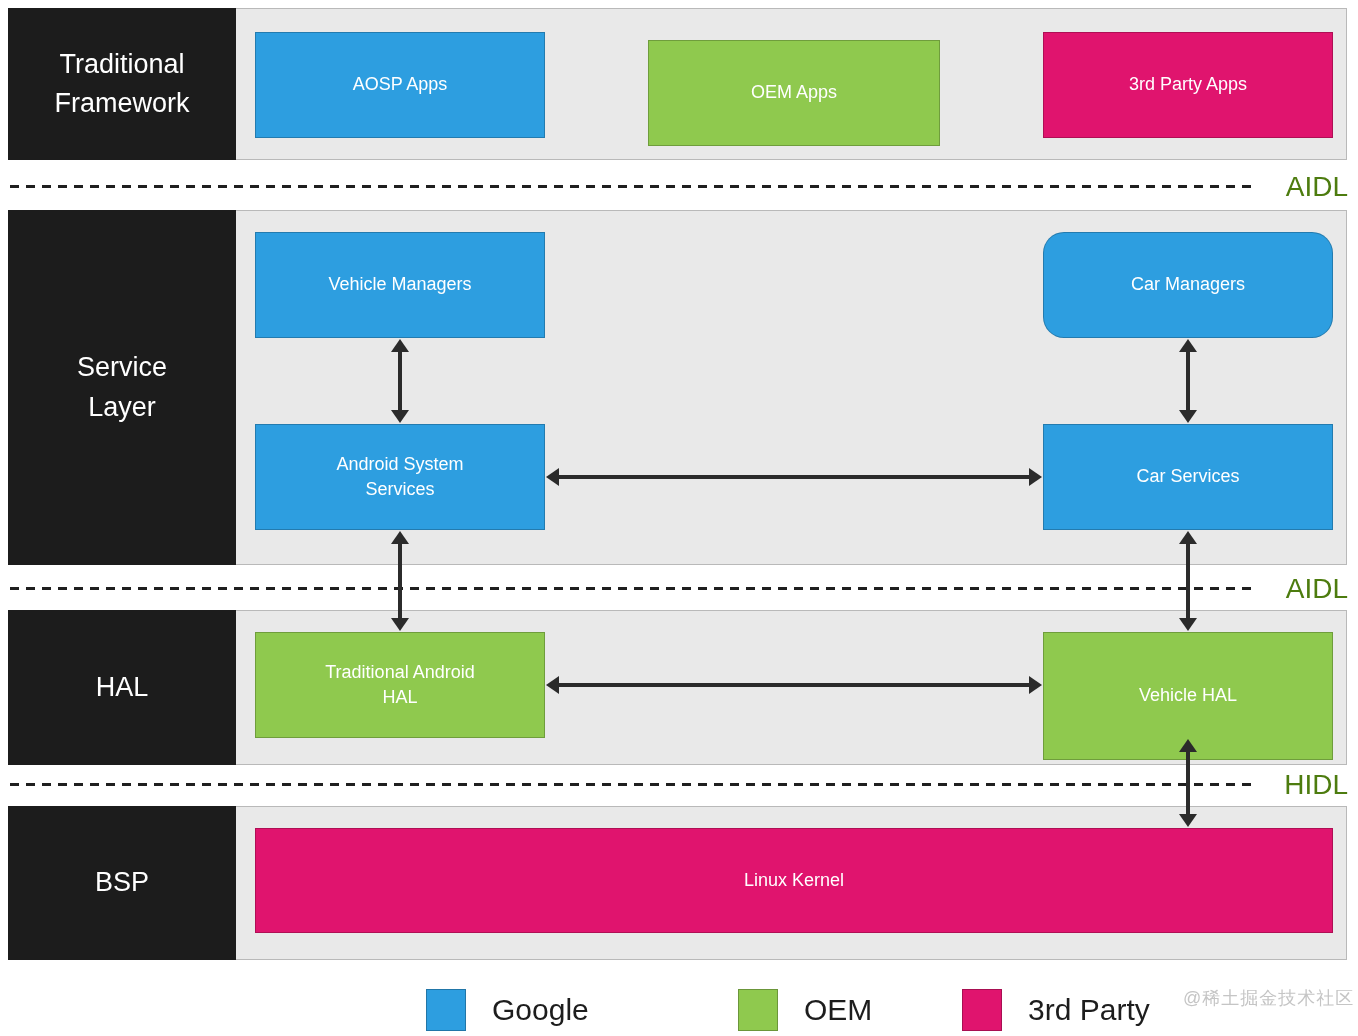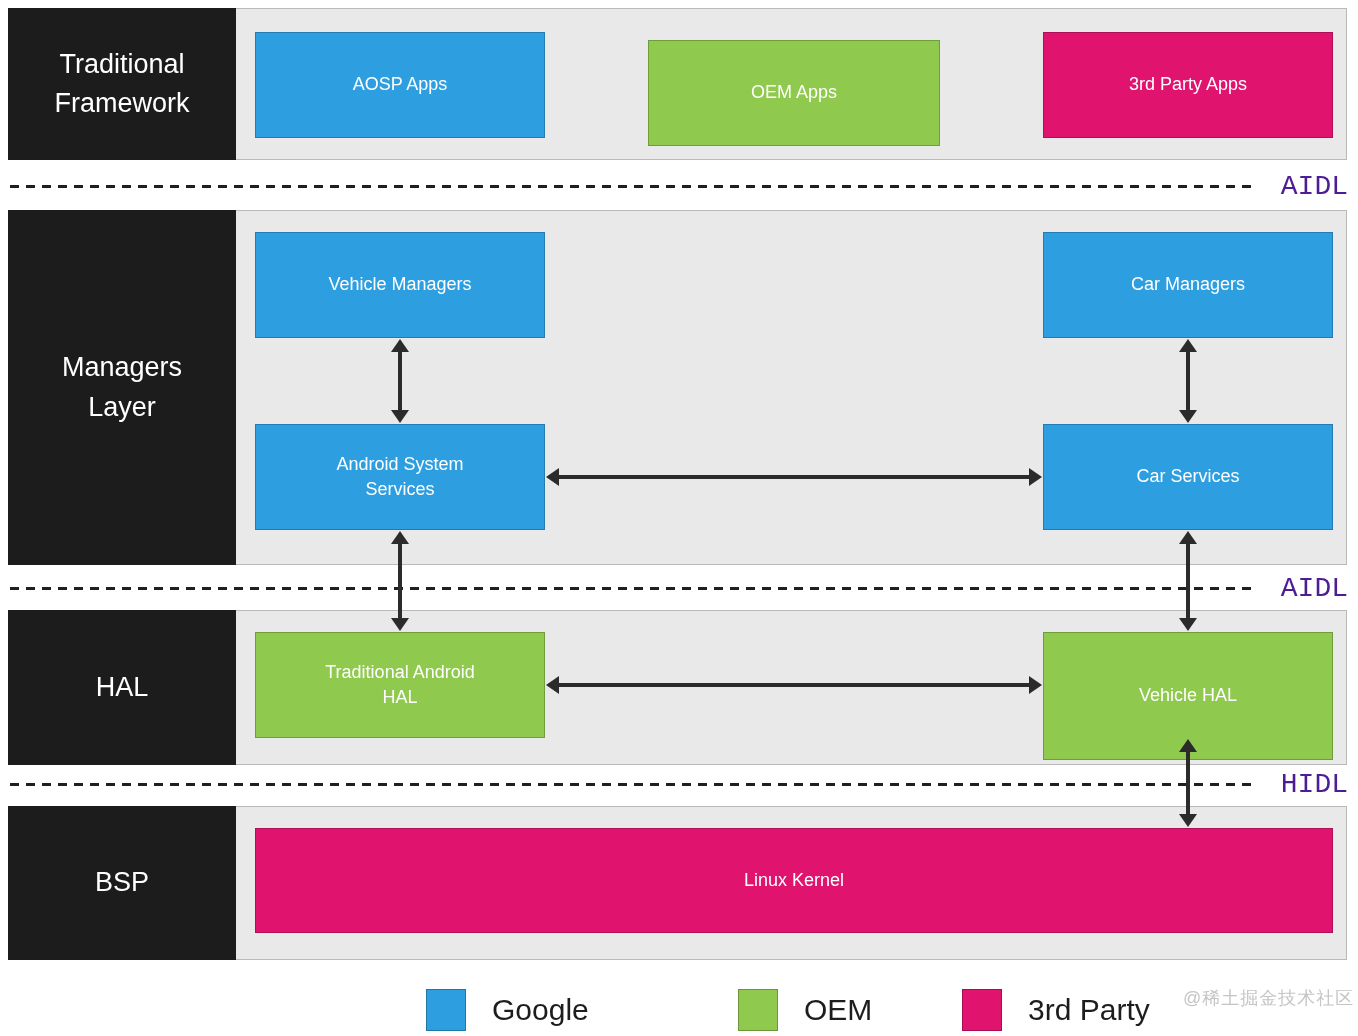--- a/index.html
+++ b/index.html
@@ -24,21 +24,21 @@
     text-align:center; font-size:18px; line-height:1.4; white-space:pre-line;
   }
   
   .sep { position:absolute; left:10px; width:1338px; height:32px; }
   .sep .dash {
     position:absolute; left:0; top:14px; width:1243px; height:3px;
     background:repeating-linear-gradient(90deg,#1f1f1f 0 9px,transparent 9px 16px);
   }
   .sep .sep-label {
     position:absolute; right:0; top:0; height:32px; line-height:32px;
-    font-size:28px; color:#4c1d95;font-family:Liberation Mono, monospace;
+    font-size:28px; color:#4d7c0f;
   }
   
   .arrow-v { position:absolute; width:18px; }
   .arrow-v .shaft {
     position:absolute; left:50%; transform:translateX(-50%);
     top:11px; bottom:11px; width:4px; background:#2b2b2b;
   }
   .arrow-v .head-top {
     position:absolute; top:0; left:50%; transform:translateX(-50%); width:0; height:0;
     border-left:9px solid transparent; border-right:9px solid transparent;
@@ -82,21 +82,21 @@
 <div class="canvas">
 
   <div class="band" style="top:8px;height:152px;">
     <div class="sidebar">
       <span>Traditional
 Framework</span>
     </div>
   </div>
   <div class="band" style="top:210px;height:355px;">
     <div class="sidebar">
-      <span>Managers
+      <span>Service
 Layer</span>
     </div>
   </div>
   <div class="band" style="top:610px;height:155px;">
     <div class="sidebar">
       <span>HAL</span>
     </div>
   </div>
   <div class="band" style="top:806px;height:154px;">
     <div class="sidebar">
@@ -122,21 +122,21 @@
   </div>
   <div class="box" style="left: 648px; top: 20px; width: 292px; height: 106px; background: rgb(143, 201, 78); margin-top: 20px;">
     <span>OEM Apps</span>
   </div>
   <div class="box" style="left: 1043px; top: 32px; width: 290px; height: 106px; background: rgb(224, 20, 110);">
     <span>3rd Party Apps</span>
   </div>
   <div class="box" style="left: 255px; top: 232px; width: 290px; height: 106px; background: rgb(45, 158, 224);">
     <span>Vehicle Managers</span>
   </div>
-  <div class="box" style="left: 1043px; top: 232px; width: 290px; height: 106px; background: rgb(45, 158, 224);">
+  <div class="box" style="left: 1043px; top: 232px; width: 290px; height: 106px; background: rgb(45, 158, 224); border-radius: 21px;">
     <span>Car Managers</span>
   </div>
   <div class="box" style="left: 255px; top: 424px; width: 290px; height: 106px; background: rgb(45, 158, 224);">
     <span>Android System
 Services</span>
   </div>
   <div class="box" style="left: 1043px; top: 424px; width: 290px; height: 106px; background: rgb(45, 158, 224);">
     <span>Car Services</span>
   </div>
   <div class="box" style="left: 255px; top: 632px; width: 290px; height: 106px; background: rgb(143, 201, 78);">

